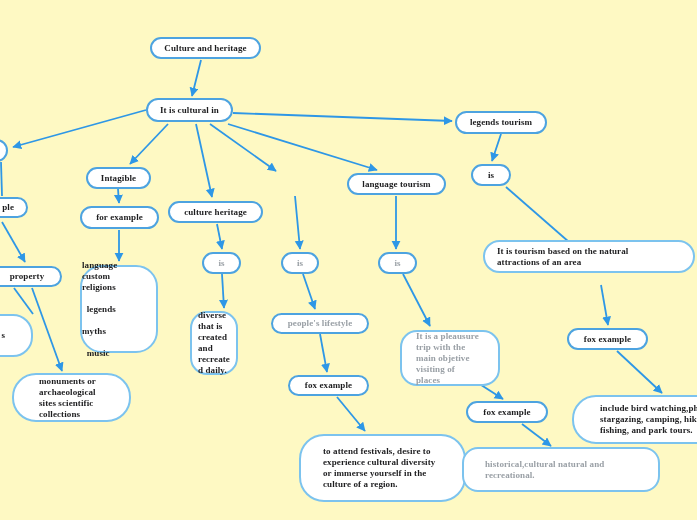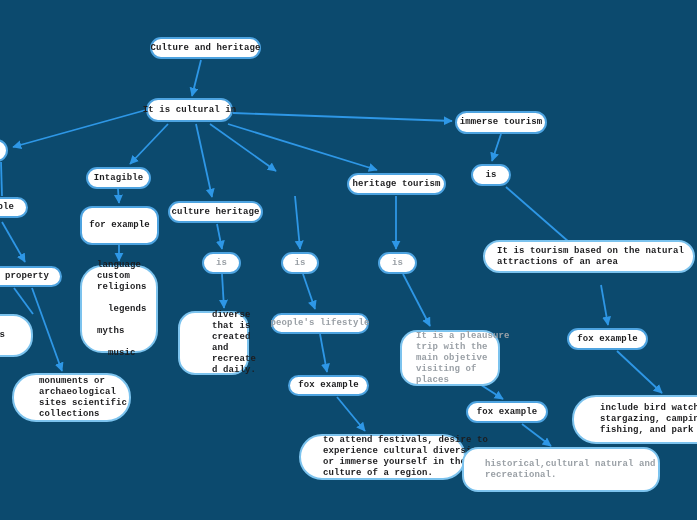--- a/index.html
+++ b/index.html
@@ -1,18 +1,18 @@
 <!DOCTYPE html>
 <html style="--pill-border: #4da3e0; --box-border: #7cc3ee; --text-dark: #1d1d1f; --text-gray: #9aa0a6;"><head>
 <meta charset="utf-8">
 <style>
   html,body{margin:0;padding:0;background:#e9e9e9;}
   #canvas{
-    position:relative;width:697px;height:520px;background:#0c4a6e;
-    overflow:hidden;font-family:Liberation Mono, monospace;
+    position:relative;width:697px;height:520px;background:#fef9c3;
+    overflow:hidden;font-family:Liberation Serif, serif;
   }
   #edge-layer{position:absolute;left:0;top:0;width:697px;height:520px;}
   .node{
     position:absolute;box-sizing:border-box;background:#fff;
     border:2px solid var(--pill-border,#4da3e0);
     display:flex;align-items:center;justify-content:center;
     font-weight:bold;font-size:9px;color:var(--text-dark,#1d1d1f);
     letter-spacing:.1px;
   }
   .pill{border-radius:12px;}
@@ -66,45 +66,45 @@
 
   <div class="node pill" style="left:150px;top:37px;width:111px;height:22px">
       <span class="txt">Culture and heritage</span>
     </div>
 
   <div class="node pill" style="left:146px;top:98px;width:87px;height:24px">
       <span class="txt">It is cultural in</span>
     </div>
 
   <div class="node pill" style="left:455px;top:111px;width:92px;height:23px">
-      <span class="txt">immerse tourism</span>
+      <span class="txt">legends tourism</span>
     </div>
 
   <div class="node pill" style="left:-40px;top:139px;width:48px;height:23px">
       <span class="txt"></span>
     </div>
 
   <div class="node pill" style="left:86px;top:167px;width:65px;height:22px">
       <span class="txt">Intagible</span>
     </div>
 
 
   <div class="node pill" style="left:347px;top:173px;width:99px;height:22px">
-      <span class="txt">heritage tourism</span>
+      <span class="txt">language tourism</span>
     </div>
 
   <div class="node pill" style="left:471px;top:164px;width:40px;height:22px">
       <span class="txt">is</span>
     </div>
 
   <div class="node pill right-clip" style="left:-50px;top:197px;width:78px;height:21px;padding-right:12px">
       <span class="txt">ple</span>
     </div>
 
-  <div class="node pill" style="left:80px;top:206px;width:79px;height:39px">
+  <div class="node pill" style="left:80px;top:206px;width:79px;height:23px">
       <span class="txt">for example</span>
     </div>
 
   <div class="node pill" style="left:168px;top:201px;width:95px;height:22px">
       <span class="txt">culture heritage</span>
     </div>
 
   <div class="node pill" style="left:-22px;top:266px;width:84px;height:21px;padding-left:14px">
       <span class="txt">property</span>
     </div>
@@ -135,37 +135,37 @@
 
   <div class="node pill" style="left:466px;top:401px;width:82px;height:22px">
       <span class="txt">fox example</span>
     </div>
 
   <div class="node box" style="left:483px;top:240px;width:212px;height:33px;border-radius:17px;padding-left:12px">
       <span class="txt">It is tourism based on the natural
 attractions of an area</span>
     </div>
 
-  <div class="node box" style="left:80px;top:265px;width:78px;height:88px;border-radius:22px;padding-left:15px">
+  <div class="node box" style="left:80px;top:265px;width:78px;height:88px;border-radius:22px;">
       <span class="txt">language
 custom
 religions
 
   legends
 
 myths
 
   music</span>
     </div>
 
   <div class="node box right-clip" style="left:-55px;top:314px;width:88px;height:43px;border-radius:20px;padding-right:26px">
       <span class="txt">s</span>
     </div>
 
-  <div class="node box" style="left:178px;top:311px;width:71px;height:64px;border-radius:17px;padding-left:32px">
+  <div class="node box" style="left:190px;top:311px;width:48px;height:64px;border-radius:17px;padding-left:6px">
       <span class="txt">diverse
 that is
 created
 and
 recreate
 d daily.</span>
     </div>
 
   <div class="node box gray" style="left:400px;top:330px;width:100px;height:56px;border-radius:17px;padding-left:14px">
       <span class="txt">It is a pleausure
@@ -181,21 +181,21 @@
 sites scientific
 collections</span>
     </div>
 
   <div class="node box" style="left:572px;top:395px;width:190px;height:49px;border-radius:24px;padding-left:26px">
       <span class="txt">include bird watching,phot
 stargazing, camping, hikin
 fishing, and park tours.</span>
     </div>
 
-  <div class="node box" style="left:299px;top:434px;width:167px;height:46px;border-radius:25px;padding-left:22px">
+  <div class="node box" style="left:299px;top:434px;width:167px;height:68px;border-radius:25px;padding-left:22px">
       <span class="txt">to attend festivals, desire to
 experience cultural diversity
 or immerse yourself in the
 culture of a region.</span>
     </div>
 
   <div class="node box gray" style="left:462px;top:447px;width:198px;height:45px;border-radius:16px;padding-left:21px">
       <span class="txt">historical,cultural natural and
 recreational.</span>
     </div>

